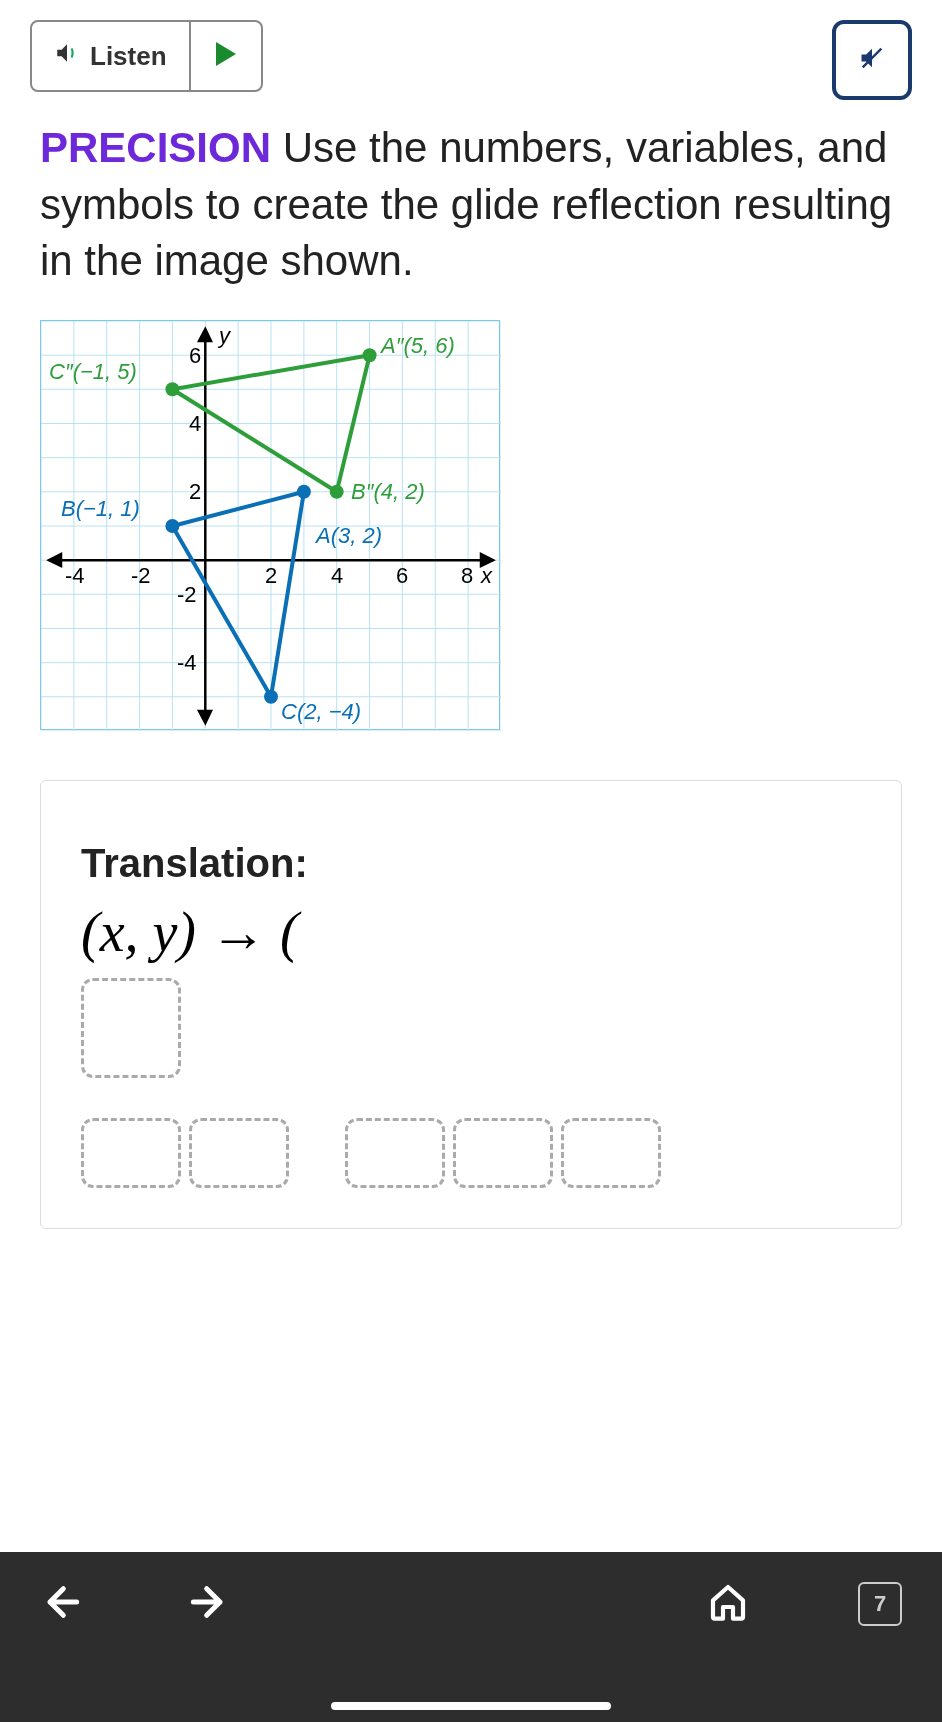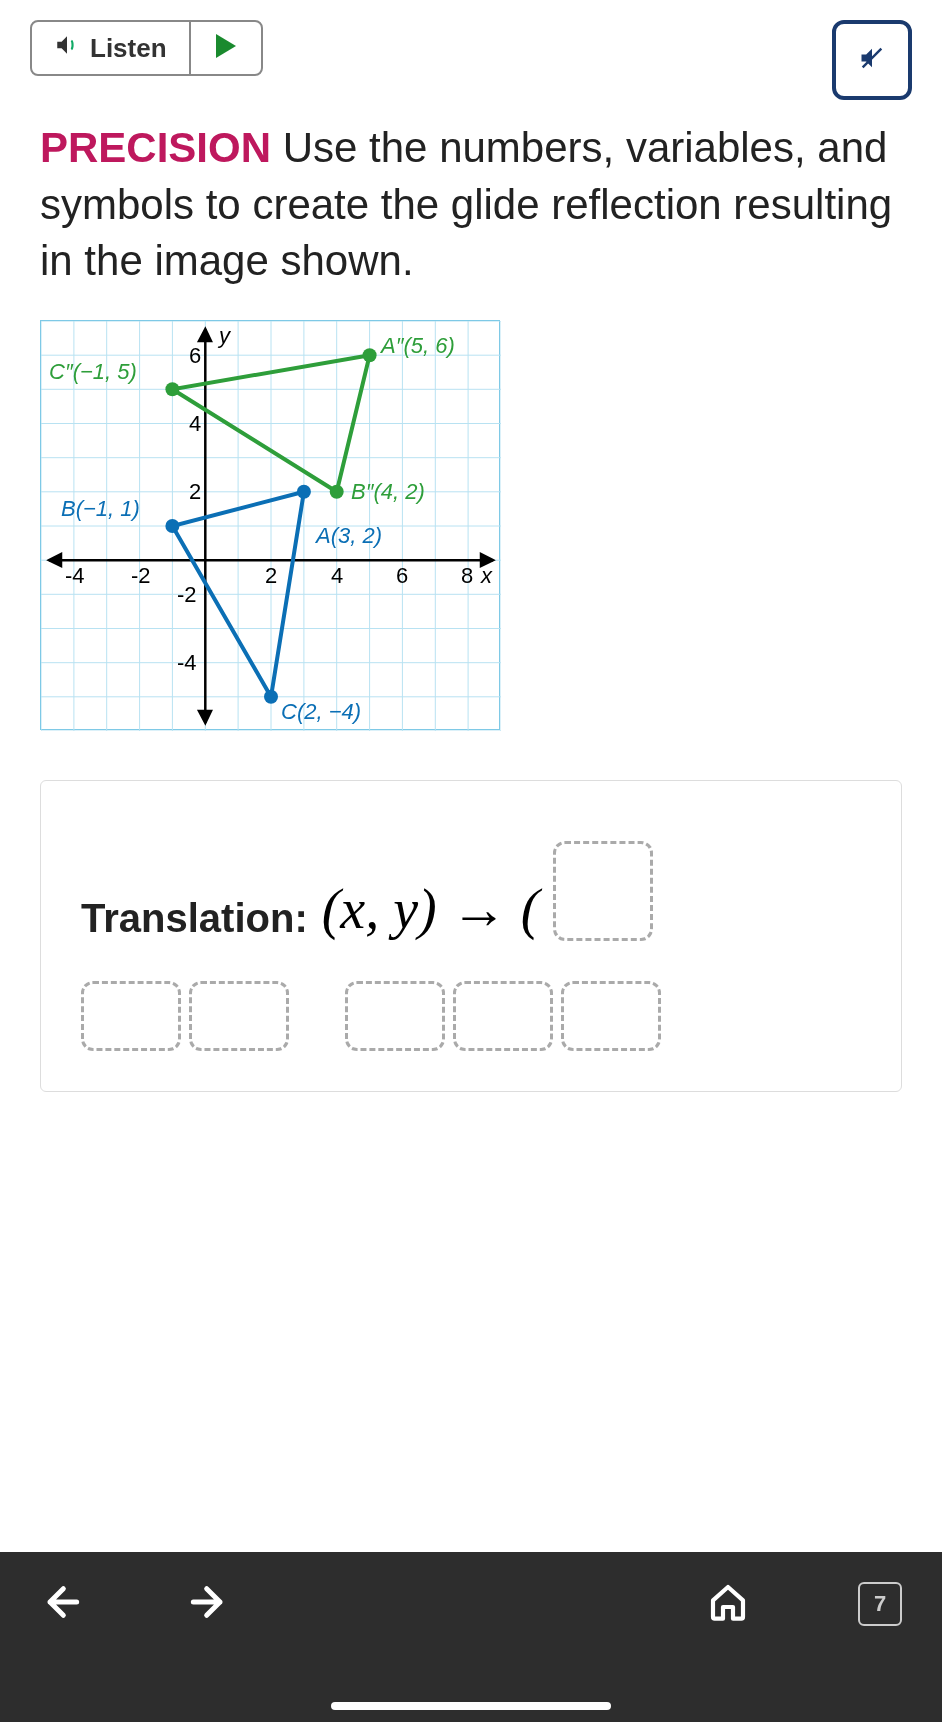--- a/index.html
+++ b/index.html
@@ -15,21 +15,21 @@
   display: flex;
   justify-content: space-between;
   align-items: flex-start;
   padding: 20px 30px 0 30px;
 }
 .listen-group {
   display: flex;
   border: 2px solid #888;
   border-radius: 8px;
   overflow: hidden;
-  height: 56px;
+  height: 72px;
 }
 .listen-btn {
   display: flex;
   align-items: center;
   gap: 10px;
   padding: 0 22px;
   border-right: 2px solid #888;
   font-size: 26px;
   font-weight: bold;
   color: #333;
@@ -53,43 +53,44 @@
 .content {
   padding: 20px 40px 0 40px;
 }
 .prompt {
   font-size: 42px;
   line-height: 1.35;
   color: #222;
   margin-bottom: 30px;
 }
 .prompt .red {
-  color: #be185d;
+  color: #6d28d9;
   font-weight: bold;
 }
 .graph-wrap {
   width: 460px;
   height: 410px;
   position: relative;
   border: 1px solid #7ec9e6;
   margin-bottom: 50px;
 }
 .graph-svg { display: block; }
 .answer-card {
   border: 1px solid #ddd;
   border-radius: 6px;
   padding: 60px 40px 40px 40px;
   margin: 0 0px;
 }
 .translation-line {
   display: flex;
-  align-items: flex-end;
+  align-items: flex-start;
   flex-wrap: wrap;
   gap: 14px;
   font-size: 40px;
+  flex-direction: column;
 }
 .translation-line .label {
   font-weight: bold;
   color: #222;
 }
 .math {
   font-family: 'Times New Roman', serif;
   font-style: italic;
   font-size: 56px;
 }

